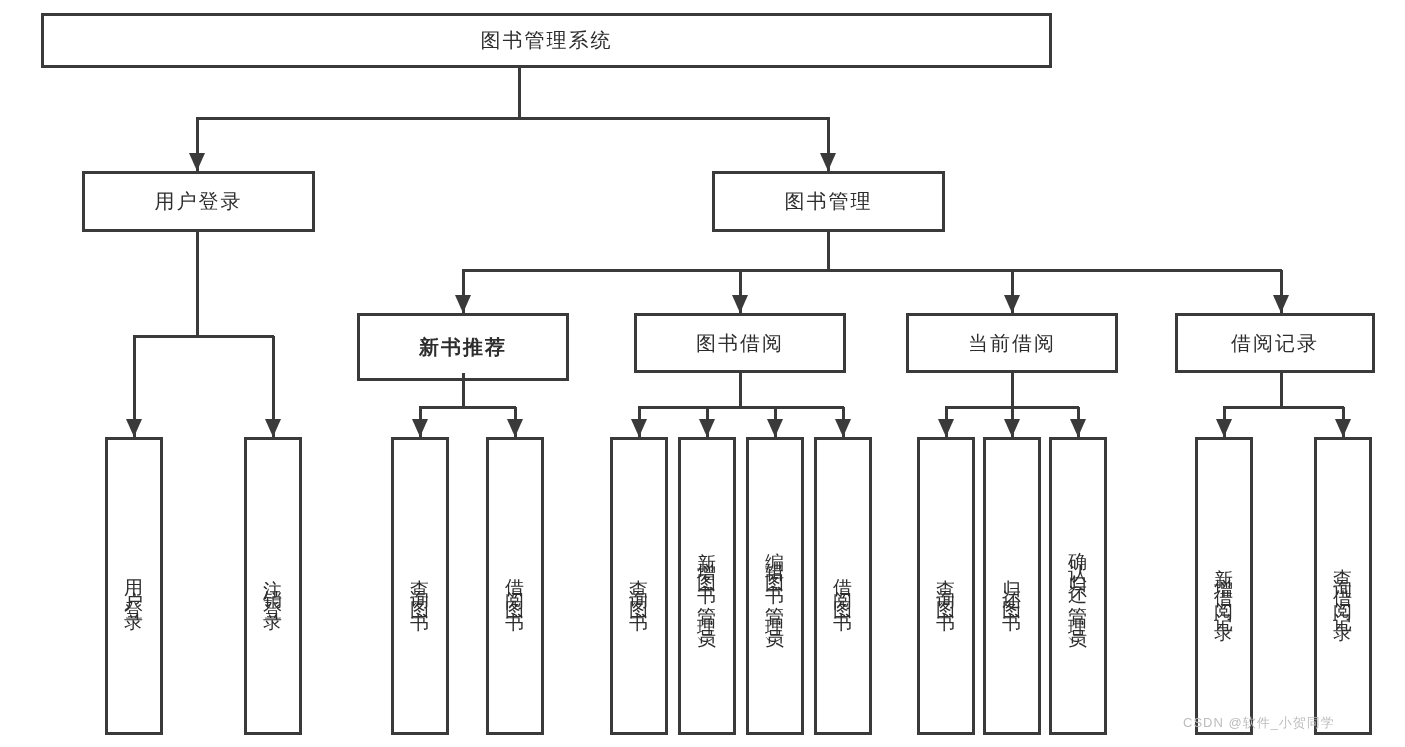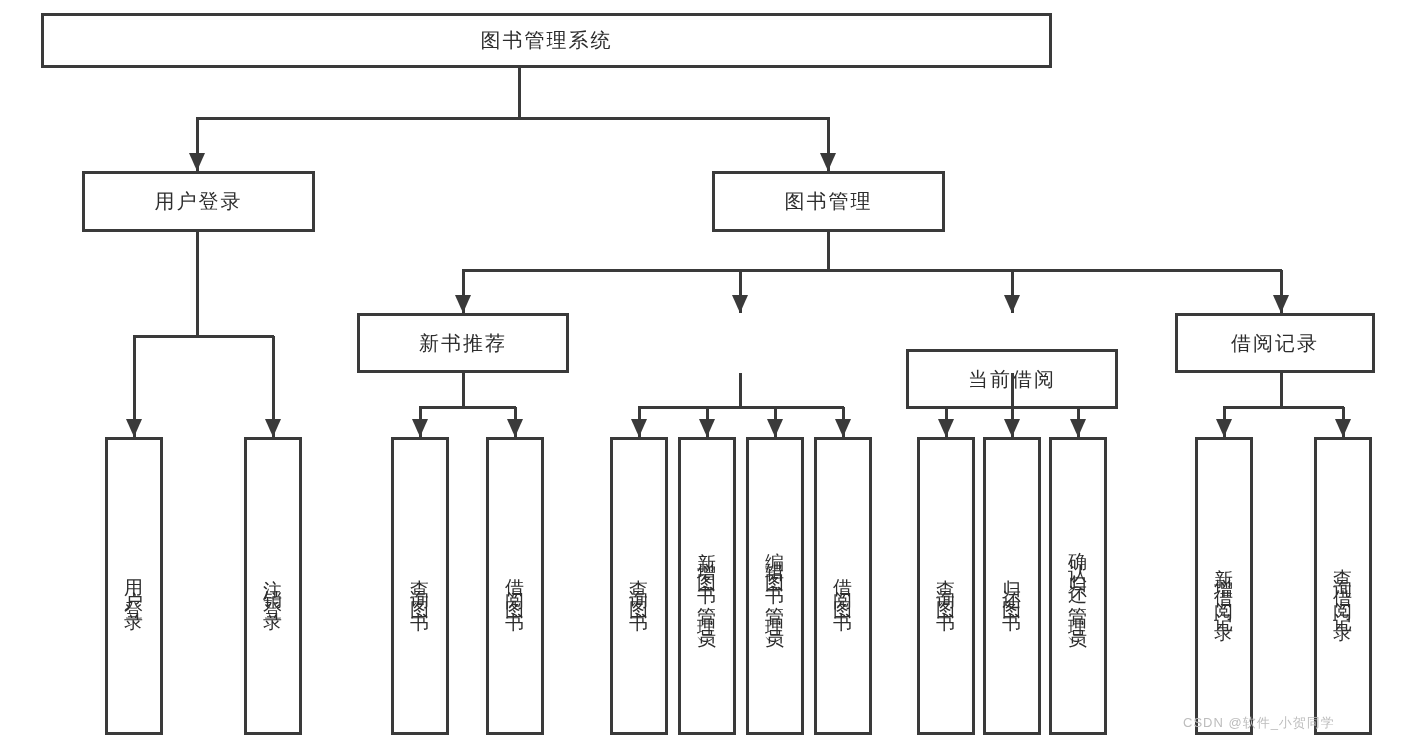--- a/index.html
+++ b/index.html
@@ -64,22 +64,23 @@
   <div class="hl" style="left:462px; top:269px; width:820px;"></div>
   <div class="vl" style="left:462px; top:270px; height:43px;"></div>
   <div class="vl" style="left:739px; top:270px; height:43px;"></div>
   <div class="vl" style="left:1011px; top:270px; height:43px;"></div>
   <div class="vl" style="left:1280px; top:270px; height:43px;"></div>
   <div class="arrow" style="left:455px; top:295px;"></div>
   <div class="arrow" style="left:732px; top:295px;"></div>
   <div class="arrow" style="left:1004px; top:295px;"></div>
   <div class="arrow" style="left:1273px; top:295px;"></div>
 
-  <div class="hbox" style="left:357px; top:313px; width:212px; height:60px;">新书推荐</div>
-  <div class="hbox" style="left:906px; top:313px; width:212px; height:60px;margin-top:36px;">当前借阅</div>
+  <div class="hbox" style="left:357px; top:313px; width:212px; height:68px;font-weight:bold;">新书推荐</div>
+  <div class="hbox" style="left:634px; top:313px; width:212px; height:60px;">图书借阅</div>
+  <div class="hbox" style="left:906px; top:313px; width:212px; height:60px;">当前借阅</div>
   <div class="hbox" style="left:1175px; top:313px; width:200px; height:60px;">借阅记录</div>
 
   <div class="vl" style="left:462px; top:373px; height:35px;"></div>
   <div class="hl" style="left:419px; top:406px; width:97px;"></div>
   <div class="vl" style="left:419px; top:407px; height:30px;"></div>
   <div class="vl" style="left:514px; top:407px; height:30px;"></div>
   <div class="arrow" style="left:412px; top:419px;"></div>
   <div class="arrow" style="left:507px; top:419px;"></div>
 
   <div class="vl" style="left:739px; top:373px; height:35px;"></div>

